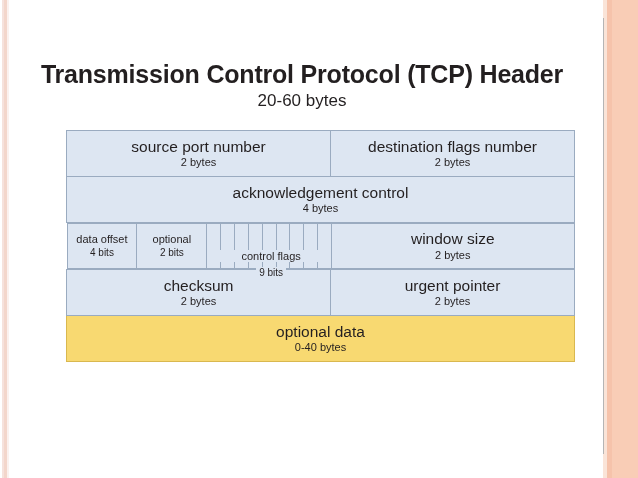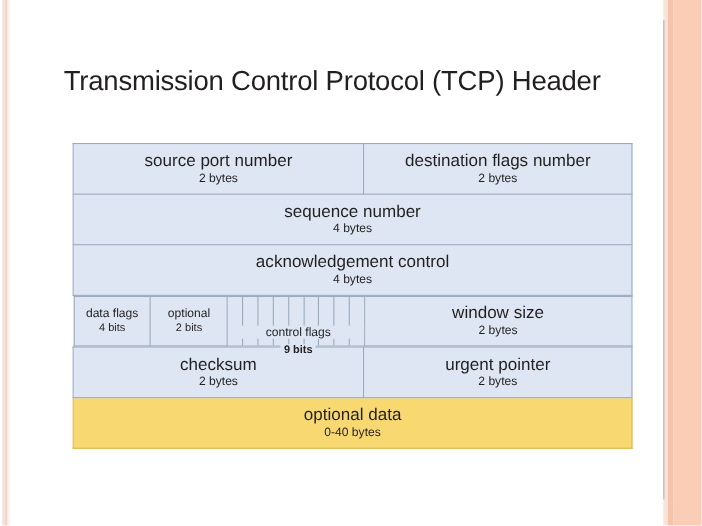--- a/index.html
+++ b/index.html
@@ -74,21 +74,21 @@
 
   
   .title-block {
     position: absolute;
     left: 0; top: 60px;
     width: 604px;
     text-align: center;
   }
   .title-main {
     font-size: 25px;
-    font-weight: normal;
+    font-weight: bold;
     color: #231f20;
     letter-spacing: -0.2px;
     line-height: 1.15;
   }
   .title-sub {
     font-size: 17px;
     font-weight: normal;
     color: #231f20;
     margin-top: 2px;
     line-height: 1.15;
@@ -165,21 +165,20 @@
   .flags-label .cell-label {
     font-size: 11px;
     background: #dde6f2;
     padding: 0 3px;
   }
   .flags-label .cell-size {
     font-size: 10px;
     background: #dde6f2;
     display: inline-block;
     padding: 0 3px;
-    font-weight: bold;
   }
 
   
   td.optional {
     background: #f8d971;
     border-color: #d9b84f;
   }
   td.optional .cell-label { font-size: 15.5px; }
   td.optional .cell-size  { font-size: 11px; }
 </style>
@@ -193,66 +192,59 @@
   <div class="edge-left-fade"></div>
 
   <div class="edge-right-gap"></div>
   <div class="edge-right-band3"></div>
   <div class="edge-right-band2"></div>
   <div class="edge-right-band"></div>
   <div class="scrollbar-line"></div>
 
   <div class="title-block">
     <div class="title-main">Transmission Control Protocol (TCP) Header</div>
+    <div class="title-sub">20-60 bytes</div>
   </div>
 
   <table class="tcp-table">
     <tbody>
 
       <tr class="row-tall">
         <td style="width:52%">
           <div class="cell-inner">
             <div class="cell-label">source port number</div>
             <div class="cell-size">2 bytes</div>
           </div>
         </td>
         <td style="width:48%">
           <div class="cell-inner">
             <div class="cell-label">destination flags number</div>
             <div class="cell-size">2 bytes</div>
           </div>
         </td>
       </tr>
 
-      <tr class="row-tall">
-        <td colspan="2">
-          <div class="cell-inner">
-            <div class="cell-label">sequence number</div>
-            <div class="cell-size">4 bytes</div>
-          </div>
-        </td>
-      </tr>
 
       <tr class="row-tall">
         <td colspan="2">
           <div class="cell-inner">
             <div class="cell-label">acknowledgement control</div>
             <div class="cell-size">4 bytes</div>
           </div>
         </td>
       </tr>
 
       <tr class="row-flags">
         <td colspan="2" style="padding:0;border:none;background:transparent">
           <table style="width:100%;border-collapse:collapse;table-layout:fixed">
             <tbody>
                 <tr>
               <td class="sub" style="width:13.7%">
                 <div class="cell-inner">
-                  <div class="cell-label">data flags</div>
+                  <div class="cell-label">data offset</div>
                   <div class="cell-size">4 bits</div>
                 </div>
               </td>
               <td class="sub" style="width:13.7%">
                 <div class="cell-inner">
                   <div class="cell-label">optional</div>
                   <div class="cell-size">2 bits</div>
                 </div>
               </td>
               <td class="sub flags-group" style="width:24.6%">

